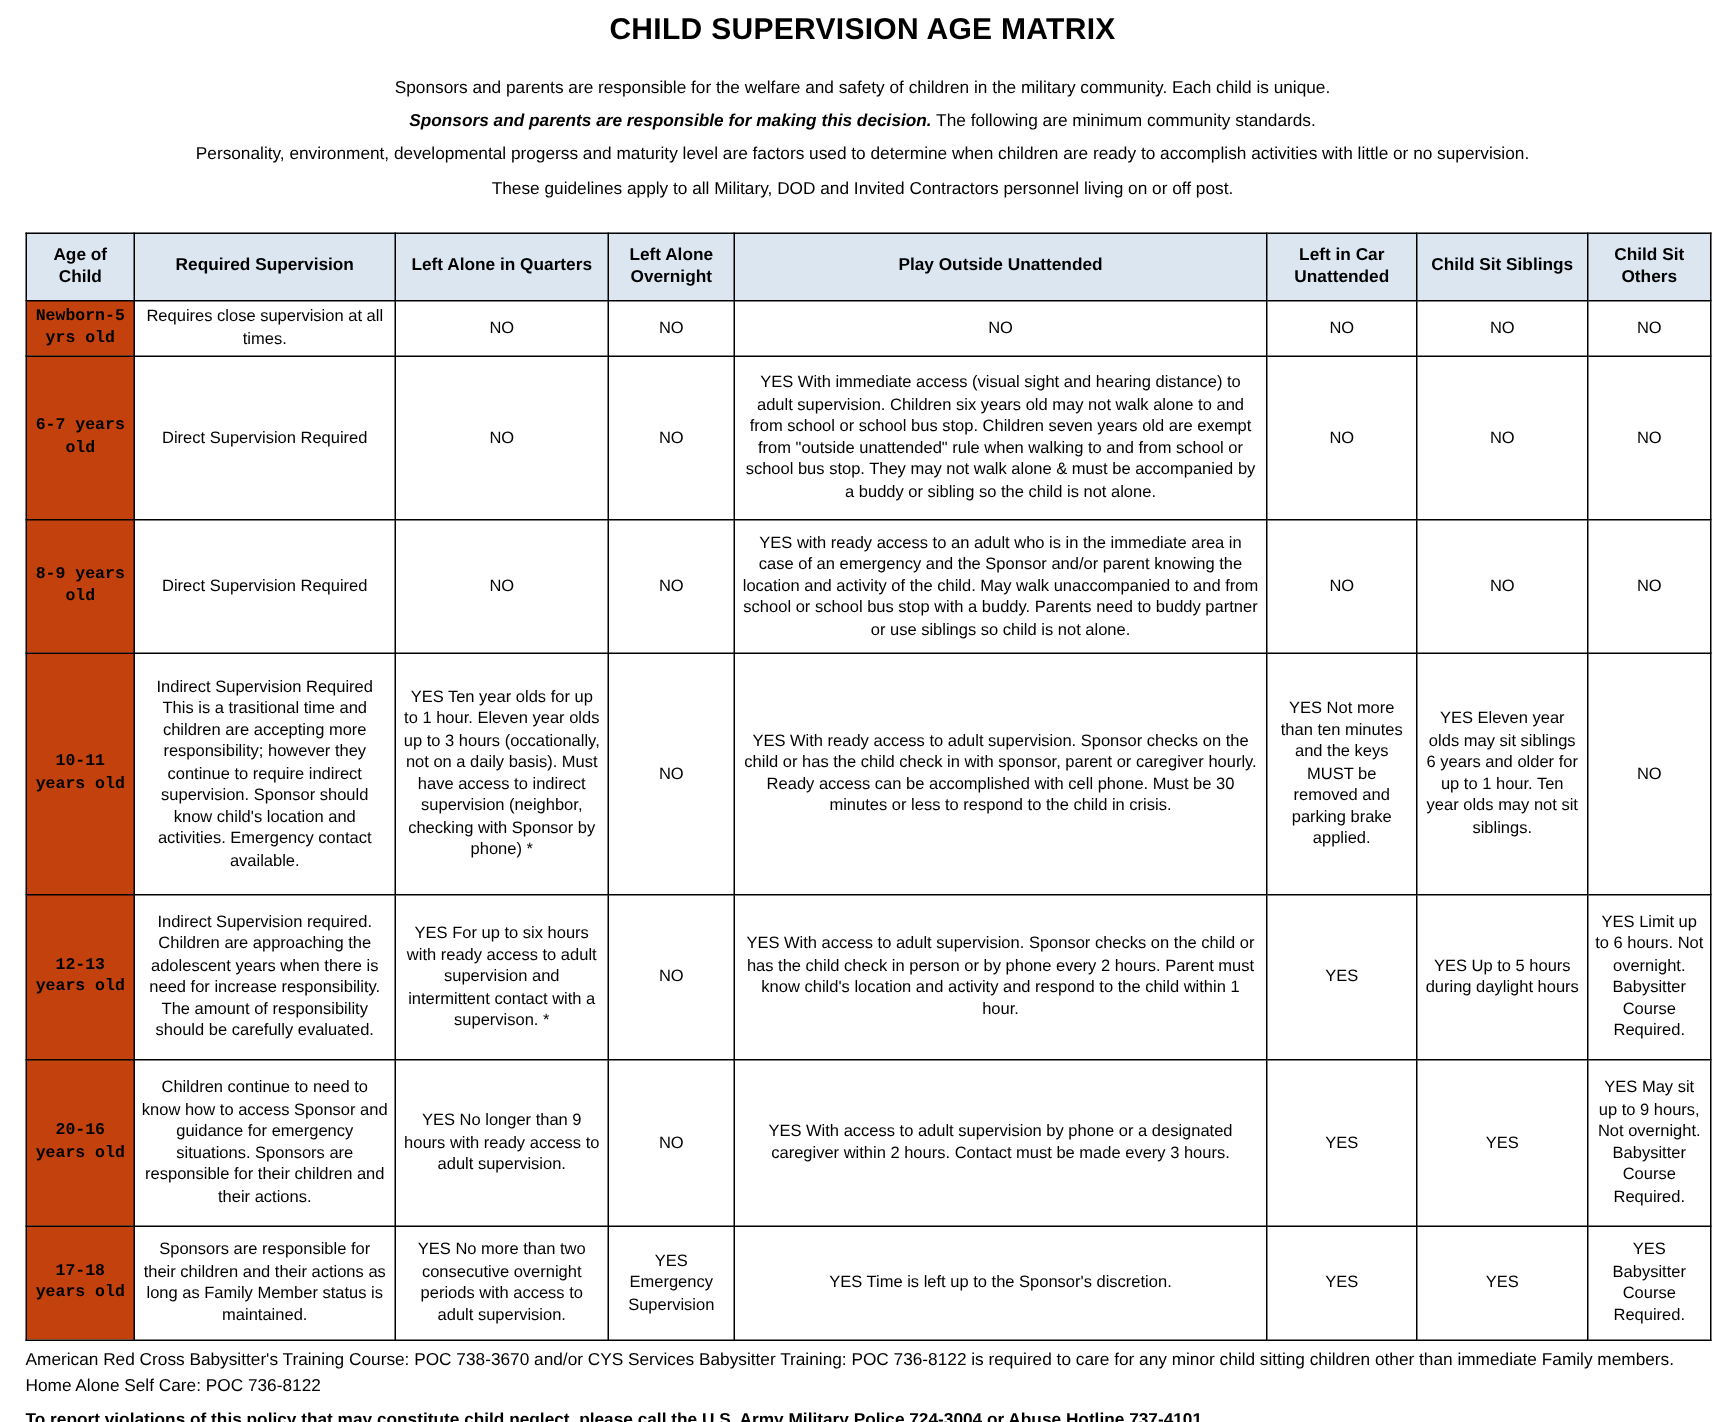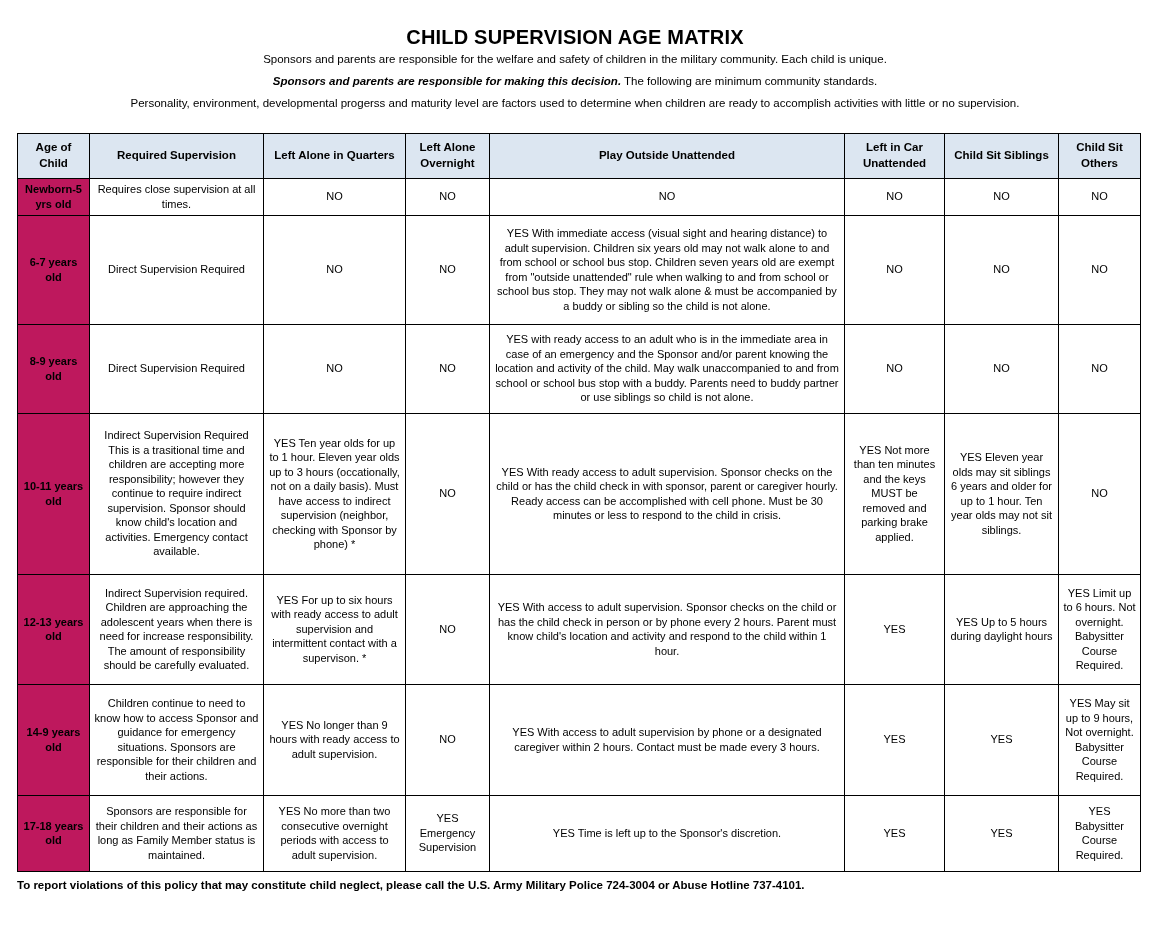--- a/index.html
+++ b/index.html
@@ -20,29 +20,29 @@
     position: relative;
     box-sizing: border-box;
   }
 
   
   .doc-title {
     text-align: center;
     font-size: 20px;
     font-weight: bold;
     letter-spacing: 0.2px;
-    margin: 19px 0 0 0;
+    margin: 2px 0 0 0;
     padding-top: 6px;
     line-height: 1.2;
   }
   .intro {
     text-align: center;
     font-size: 11.5px;
     line-height: 1.15;
-    margin-top: 4px;
+    margin-top: 21px;
   }
   .intro p {
     margin: 0 0 9px 0;
   }
   .intro .emph {
     font-weight: bold;
     font-style: italic;
   }
 
   
@@ -67,24 +67,25 @@
     word-wrap: break-word;
   }
   table.matrix thead th {
     background: #dce6f1;
     font-weight: bold;
     font-size: 11.5px;
     height: 40px;
     padding: 2px 3px;
   }
   td.age-cell {
-    background: #be185d;
+    background: #c2410c;
     font-weight: bold;
     font-size: 11.5px;
     padding: 3px 2px;
+    font-family: Liberation Mono, monospace;
   }
   td.para {
     padding: 5px 7px;
   }
   td.small-pad {
     padding: 4px 5px;
   }
 
   
   col.c0 { width: 72px; }
@@ -110,20 +111,21 @@
 <body>
 
 <div class="page">
 
   <div class="doc-title">CHILD SUPERVISION AGE MATRIX</div>
 
   <div class="intro">
     <p>Sponsors and parents are responsible for the welfare and safety of children in the military community. Each child is unique.</p>
     <p><span class="emph">Sponsors and parents are responsible for making this decision.</span><span> The following are minimum community standards.</span></p>
     <p>Personality, environment, developmental progerss and maturity level are factors used to determine when children are ready to accomplish activities with little or no supervision.</p>
+    <p>These guidelines apply to all Military, DOD and Invited Contractors personnel living on or off post.</p>
   </div>
 
   <div class="matrix-wrap">
     <table class="matrix">
       <colgroup>
         <col class="c0">
           <col class="c1">
           <col class="c2">
           <col class="c3">
         <col class="c4">
@@ -188,21 +190,21 @@
           <td class="age-cell">12-13 years old</td>
           <td class="small-pad">Indirect Supervision required. Children are approaching the adolescent years when there is need for increase responsibility. The amount of responsibility should be carefully evaluated.</td>
           <td class="small-pad">YES For up to six hours with ready access to adult supervision and intermittent contact with a supervison. *</td>
           <td>NO</td>
           <td class="para">YES With access to adult supervision. Sponsor checks on the child or has the child check in person or by phone every 2 hours. Parent must know child's location and activity and respond to the child within 1 hour.</td>
           <td>YES</td>
           <td>YES Up to 5 hours during daylight hours</td>
           <td>YES Limit up to 6 hours. Not overnight. Babysitter Course Required.</td>
         </tr>
         <tr style="height:111px">
-          <td class="age-cell">14-9 years old</td>
+          <td class="age-cell">20-16 years old</td>
           <td class="small-pad">Children continue to need to know how to access Sponsor and guidance for emergency situations. Sponsors are responsible for their children and their actions.</td>
           <td class="small-pad">YES No longer than 9 hours with ready access to adult supervision.</td>
           <td>NO</td>
           <td class="para">YES With access to adult supervision by phone or a designated caregiver within 2 hours. Contact must be made every 3 hours.</td>
           <td>YES</td>
           <td>YES</td>
           <td>YES May sit up to 9 hours, Not overnight. Babysitter Course Required.</td>
         </tr>
         <tr style="height:76px">
           <td class="age-cell">17-18 years old</td>
@@ -212,17 +214,18 @@
           <td class="para">YES Time is left up to the Sponsor's discretion.</td>
           <td>YES</td>
           <td>YES</td>
           <td>YES Babysitter Course Required.</td>
         </tr>
       </tbody>
     </table>
   </div>
 
   <div class="notes">
+    <p>American Red Cross Babysitter's Training Course: POC 738-3670 and/or CYS Services Babysitter Training: POC 736-8122 is required to care for any minor child sitting children other than immediate Family members. Home Alone Self Care: POC 736-8122</p>
     <p class="bold">To report violations of this policy that may constitute child neglect, please call the U.S. Army Military Police 724-3004 or Abuse Hotline 737-4101.</p>
 
   </div>
 
 </div>
 
 </body></html>

